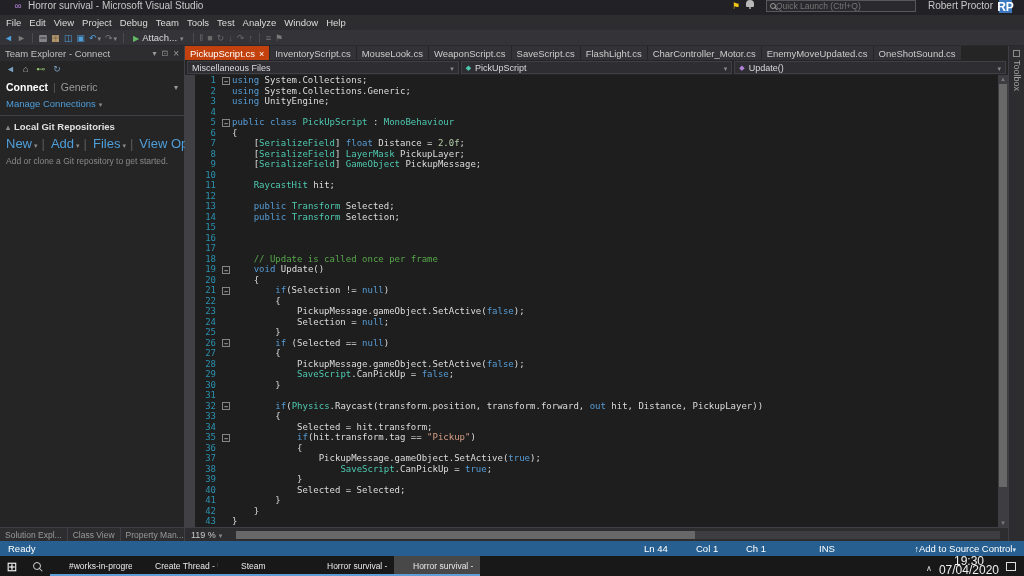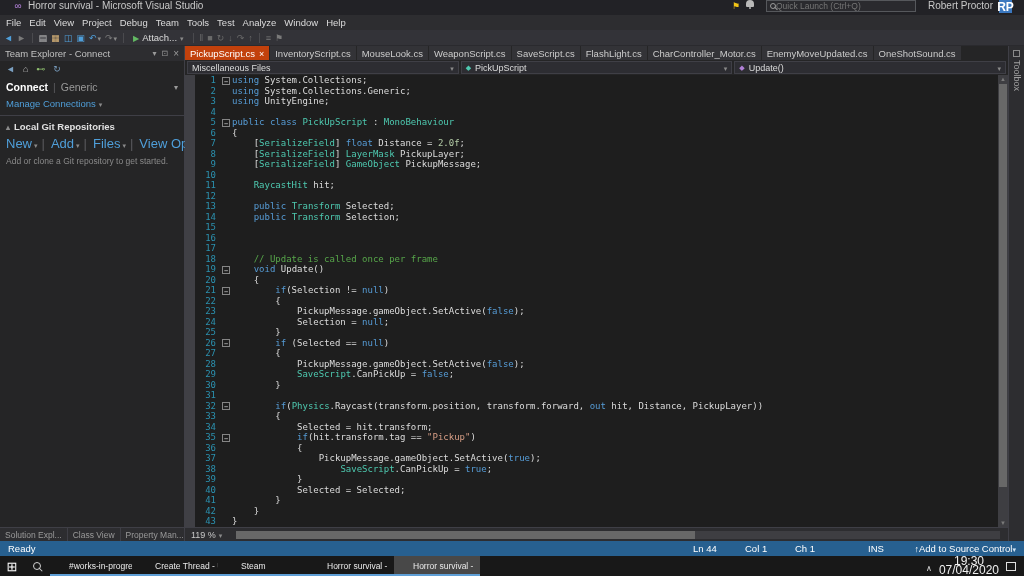--- a/index.html
+++ b/index.html
@@ -112,21 +112,21 @@
   .hthumb{position:absolute;left:0;top:0;bottom:0;width:60%;background:#686868}
 
   
   .toolbox-strip{width:16px;flex:none;background:#2d2d30;border-left:1px solid #3f3f46;display:flex;flex-direction:column;align-items:center;padding-top:4px;gap:3px}
   .toolbox-ico{width:7px;height:7px;border:1px solid #8a8a8a;flex:none}
   .toolbox-label{writing-mode:vertical-rl;font-size:9px;color:#a0a0a0;white-space:nowrap}
 
   
   .statusbar{height:15px;background:#276090;color:#ffffff;display:flex;align-items:center;font-size:9.5px;position:relative;flex:none}
   .sb-ready{margin-left:8px}
-  .sb-mid{position:absolute;left:693px;display:flex}
+  .sb-mid{position:absolute;left:644px;display:flex}
   .w1{width:52px}.w2{width:50px}.w3{width:73px}
   .sb-right{margin-left:auto;margin-right:8px;display:flex;align-items:center;}
   .up-ico::after{content:"↑";font-size:9px}
   .sb-right .dd::after{color:#d0e4f5}
 
   
   .taskbar{height:20px;background:#181818;display:flex;align-items:stretch;flex:none;color:#fff}
   .start{width:24px;display:flex;align-items:center;justify-content:center}
   .win-ico::after{content:"⊞";color:#ffffff;font-size:13px;line-height:13px}
   .task-btn{width:26px;display:flex;align-items:center;justify-content:center}

